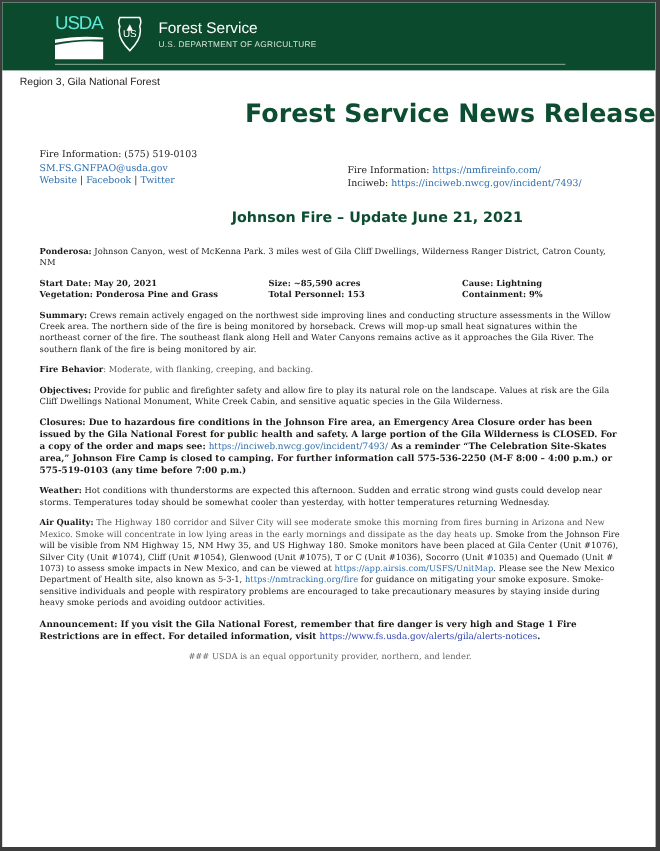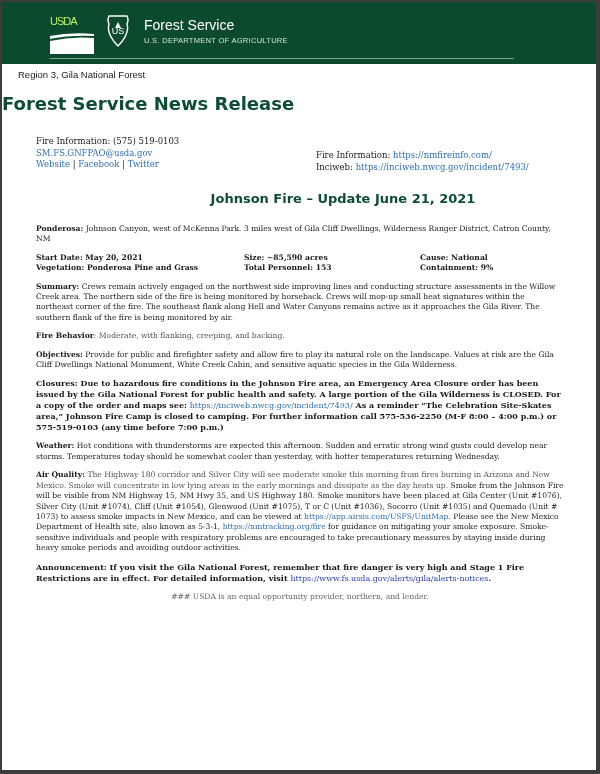--- a/index.html
+++ b/index.html
@@ -26,21 +26,21 @@
       width: 464px; height: 1px;
       background: #7aa68c;
     }
     .usda-logo {
       position: absolute; left: 48px; top: 10px;
       width: 44px; height: 40px;
     }
     .usda-text {
       position: absolute; left: 0; top: 0;
       font-family: "Liberation Sans", sans-serif;
-      font-size: 11px; color: #bef264; letter-spacing: -1px;
+      font-size: 17px; color: #5eead4; letter-spacing: -1px;
       line-height: 18px;
     }
     .usda-swoosh {
       position: absolute; left: 0; top: 20px;
     }
     .shield {
       position: absolute; left: 104px; top: 12px;
       width: 24px; height: 34px;
     }
     .fs-title {
@@ -53,23 +53,23 @@
       font-family: "Liberation Sans", sans-serif;
       font-size: 7.5px; color: #d7e3dc; letter-spacing: 0.3px; line-height: 10px;
     }
     .region {
       position: absolute; left: 16px; top: 67px;
       font-family: Liberation Sans, sans-serif;
       font-size: 9.5px; color: #222; line-height: 12px;
     }
     .release-title {
       position: absolute; left: 0; top: 90px; width: 594px;
-      text-align: left;
+      text-align: right;
       font-family: "DejaVu Sans", sans-serif; font-weight: bold;
-      font-size: 18px; color: #0d4d32; line-height: 24px;
+      font-size: 23px; color: #0d4d32; line-height: 24px;
     }
     .serif {
       font-family: "DejaVu Serif", serif;
       color: #222;
     }
     .contact-left {
       position: absolute; left: 34px; top: 134px;
       font-size: 8.5px; line-height: 11.5px;
     }
     .contact-right {
@@ -150,21 +150,21 @@
 
   <div class="body serif">
 
     <p>
       <b>Ponderosa:</b><span> Johnson Canyon, west of McKenna Park. 3 miles west of Gila Cliff Dwellings, Wilderness Ranger District, Catron County, NM</span>
     </p>
 
     <div class="grid3">
       <span>Start Date: May 20, 2021</span>
       <span>Size: ~85,590 acres</span>
-      <span>Cause: National</span>
+      <span>Cause: Lightning</span>
       <span>Vegetation: Ponderosa Pine and Grass</span>
       <span>Total Personnel: 153</span>
       <span>Containment: 9%</span>
     </div>
 
 
     <p>
       <b>Summary:</b><span>  Crews remain actively engaged on the northwest side improving lines and conducting structure assessments in the Willow Creek area. The northern side of the fire is being monitored by horseback. Crews will mop-up small heat signatures within the northeast corner of the fire. The southeast flank along Hell and Water Canyons remains active as it approaches the Gila River. The southern flank of the fire is being monitored by air.</span>
     </p>
 

